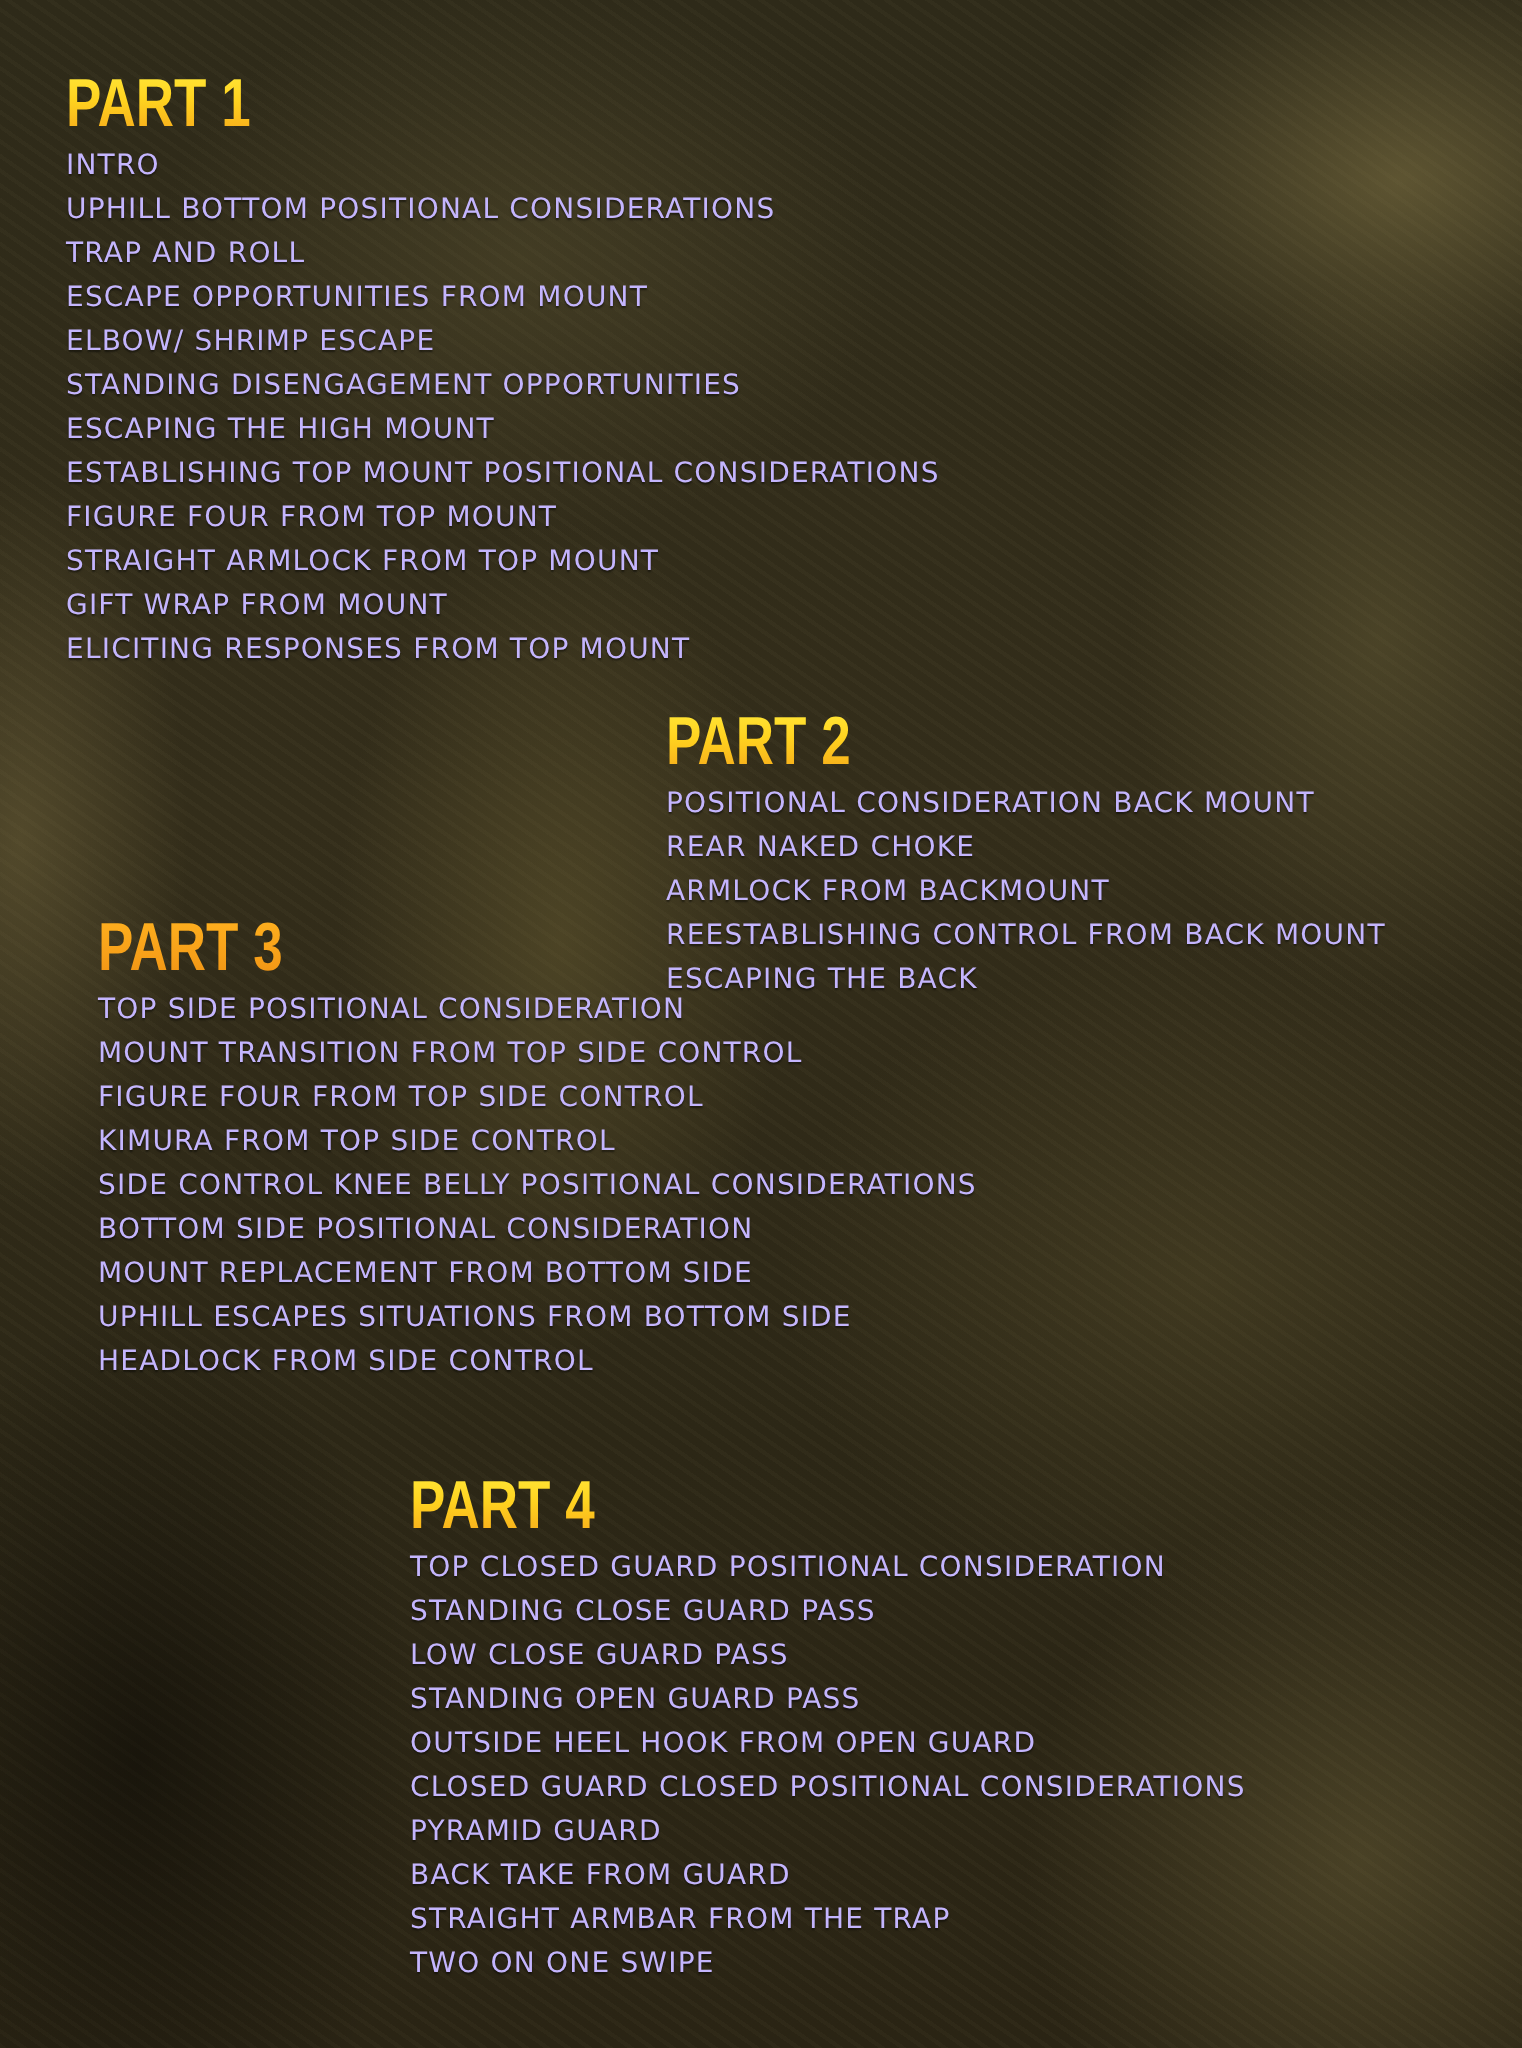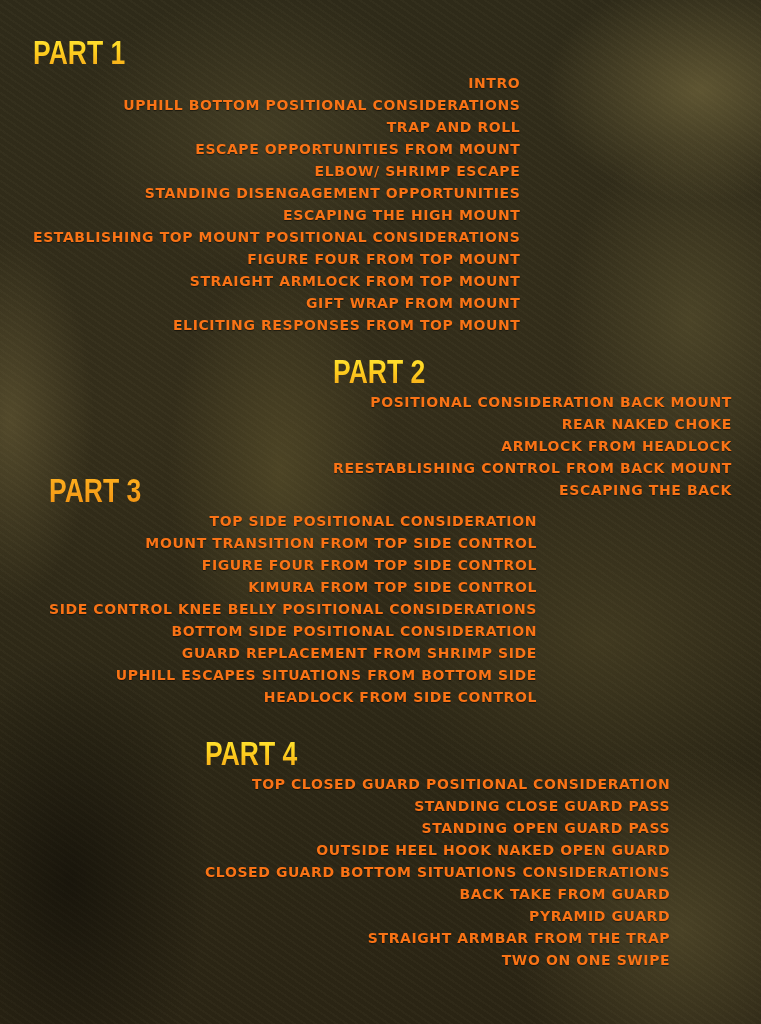--- a/index.html
+++ b/index.html
@@ -39,34 +39,33 @@
       margin: 0 0 2px 0;
       white-space: nowrap;
     }
     .part-title.orange {
       background: linear-gradient(180deg, #ffb21f 0%, #f7a019 60%, #ee8f12 100%);
       -webkit-background-clip: text;
       background-clip: text;
     }
     ul.items { list-style: none; margin: 0; padding: 0; }
     ul.items li {
-      color: #f97316;
+      color: #c4b5fd;
       font-family: "DejaVu Sans", sans-serif;
-      font-weight: bold;
+      font-weight: normal;
       font-size: 14px;
       line-height: 22px;
       height: 22px;
       letter-spacing: 0.6px;
       white-space: nowrap;
       text-shadow: 0 1px 1px rgba(0,0,0,0.5);
-      text-align: right;
     }
     #part1 { left: 33px; top: 34px; }
     #part2 { left: 333px; top: 353px; }
-    #part3 { left: 49px; top: 472px; }
+    #part3 { left: 49px; top: 456px; }
     #part4 { left: 205px; top: 735px; }
   </style>
 </head>
 <body>
 
 <div class="section" id="part1">
   <div class="part-title">PART 1</div>
   <ul class="items">
     <li>INTRO</li>
     <li>UPHILL BOTTOM POSITIONAL CONSIDERATIONS</li>
@@ -81,47 +80,48 @@
     <li>GIFT WRAP FROM MOUNT</li>
     <li>ELICITING RESPONSES FROM TOP MOUNT</li>
   </ul>
 </div>
 
 <div class="section" id="part2">
   <div class="part-title">PART 2</div>
   <ul class="items">
     <li>POSITIONAL CONSIDERATION BACK MOUNT</li>
     <li>REAR NAKED CHOKE</li>
-    <li>ARMLOCK FROM HEADLOCK</li>
+    <li>ARMLOCK FROM BACKMOUNT</li>
     <li>REESTABLISHING CONTROL FROM BACK MOUNT</li>
     <li>ESCAPING THE BACK</li>
   </ul>
 </div>
 
 <div class="section" id="part3">
   <div class="part-title orange">PART 3</div>
   <ul class="items">
     <li>TOP SIDE POSITIONAL CONSIDERATION</li>
     <li>MOUNT TRANSITION FROM TOP SIDE CONTROL</li>
     <li>FIGURE FOUR FROM TOP SIDE CONTROL</li>
     <li>KIMURA FROM TOP SIDE CONTROL</li>
     <li>SIDE CONTROL KNEE BELLY POSITIONAL CONSIDERATIONS</li>
     <li>BOTTOM SIDE POSITIONAL CONSIDERATION</li>
-    <li>GUARD REPLACEMENT FROM SHRIMP SIDE</li>
+    <li>MOUNT REPLACEMENT FROM BOTTOM SIDE</li>
     <li>UPHILL ESCAPES SITUATIONS FROM BOTTOM SIDE</li>
     <li>HEADLOCK FROM SIDE CONTROL</li>
   </ul>
 </div>
 
 <div class="section" id="part4">
   <div class="part-title">PART 4</div>
   <ul class="items">
     <li>TOP CLOSED GUARD POSITIONAL CONSIDERATION</li>
     <li>STANDING CLOSE GUARD PASS</li>
+    <li>LOW CLOSE GUARD PASS</li>
     <li>STANDING OPEN GUARD PASS</li>
-    <li>OUTSIDE HEEL HOOK NAKED OPEN GUARD</li>
-    <li>CLOSED GUARD BOTTOM SITUATIONS CONSIDERATIONS</li>
+    <li>OUTSIDE HEEL HOOK FROM OPEN GUARD</li>
+    <li>CLOSED GUARD CLOSED POSITIONAL CONSIDERATIONS</li>
+    <li>PYRAMID GUARD</li>
     <li>BACK TAKE FROM GUARD</li>
-    <li>PYRAMID GUARD</li>
     <li>STRAIGHT ARMBAR FROM THE TRAP</li>
     <li>TWO ON ONE SWIPE</li>
   </ul>
 </div>
 
 </body></html>

